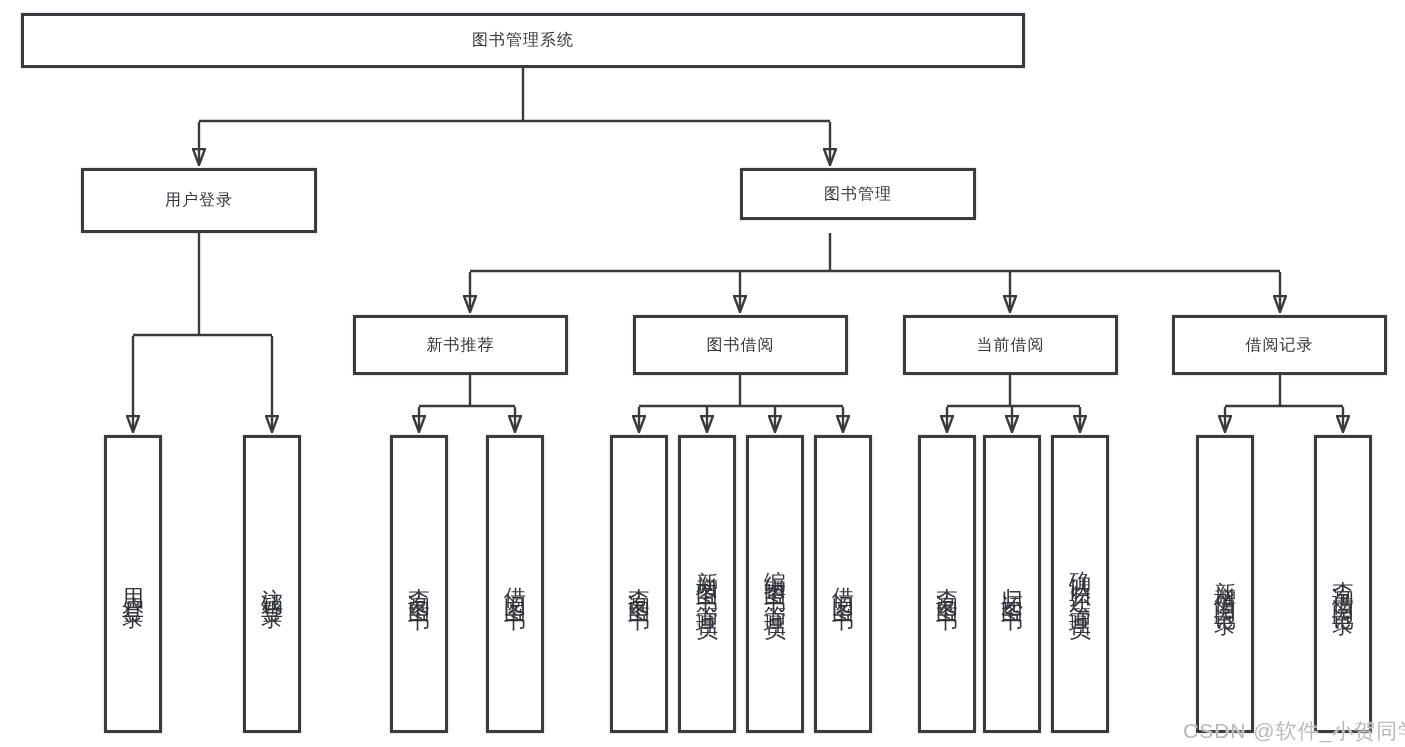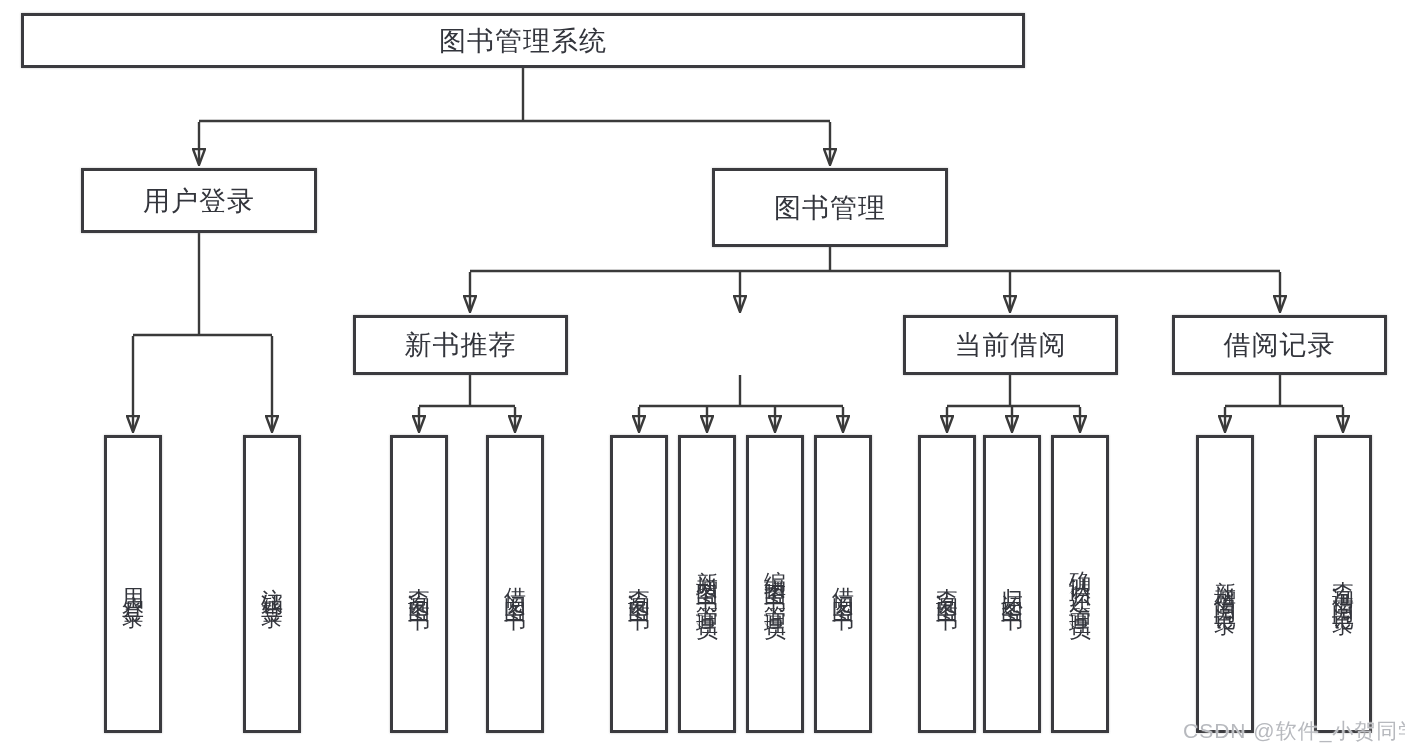--- a/index.html
+++ b/index.html
@@ -19,21 +19,21 @@
     position:absolute;
     background:#ffffff;
     border:3px solid #3b3b3f;
     box-shadow:0 0 2px rgba(120,120,120,.45);
     display:flex;align-items:center;justify-content:center;
     color:#33353c;
     z-index:2;
     box-sizing:border-box;
   }
   .node .hlabel{
-    font-size:27px;letter-spacing:1px;white-space:nowrap;
+    font-size:16px;letter-spacing:1px;white-space:nowrap;
   }
   .leaf{width:58px;height:298px;top:435px;}
   .leaf .vlabel{
     writing-mode:vertical-rl;
     text-orientation:mixed;
     font-size:22px;
     letter-spacing:7px;
     line-height:1;
     white-space:nowrap;
   }
@@ -101,26 +101,29 @@
     <path d="M1343,407 V431" marker-end="url(#arrow)"></path>
   </svg>
 
   <div class="node" style="left:21px;top:13px;width:1004px;height:55px">
     <span class="hlabel">图书管理系统</span>
   </div>
 
   <div class="node" style="left:81px;top:168px;width:236px;height:65px">
     <span class="hlabel">用户登录</span>
   </div>
-  <div class="node" style="left:712px;top:168px;width:236px;height:79px">
+  <div class="node" style="left:740px;top:168px;width:236px;height:52px">
     <span class="hlabel">图书管理</span>
   </div>
 
   <div class="node" style="left:353px;top:315px;width:215px;height:60px">
     <span class="hlabel">新书推荐</span>
+  </div>
+  <div class="node" style="left:633px;top:315px;width:215px;height:60px">
+    <span class="hlabel">图书借阅</span>
   </div>
   <div class="node" style="left:903px;top:315px;width:215px;height:60px">
     <span class="hlabel">当前借阅</span>
   </div>
   <div class="node" style="left:1172px;top:315px;width:215px;height:60px">
     <span class="hlabel">借阅记录</span>
   </div>
 
   <div class="node leaf" style="left:104px">
     <span class="vlabel">用户登录</span>

